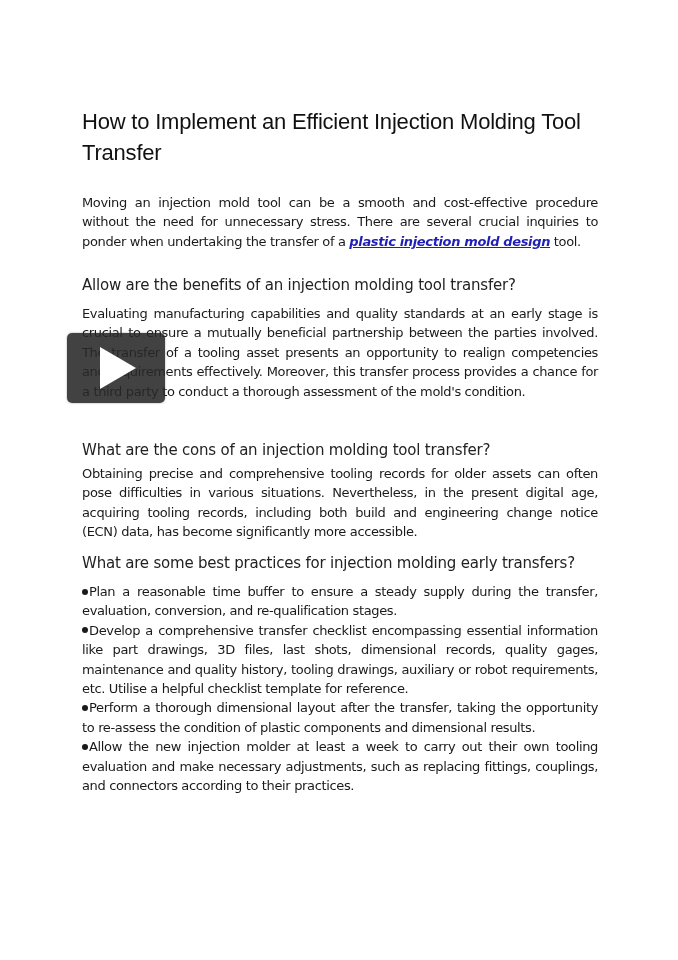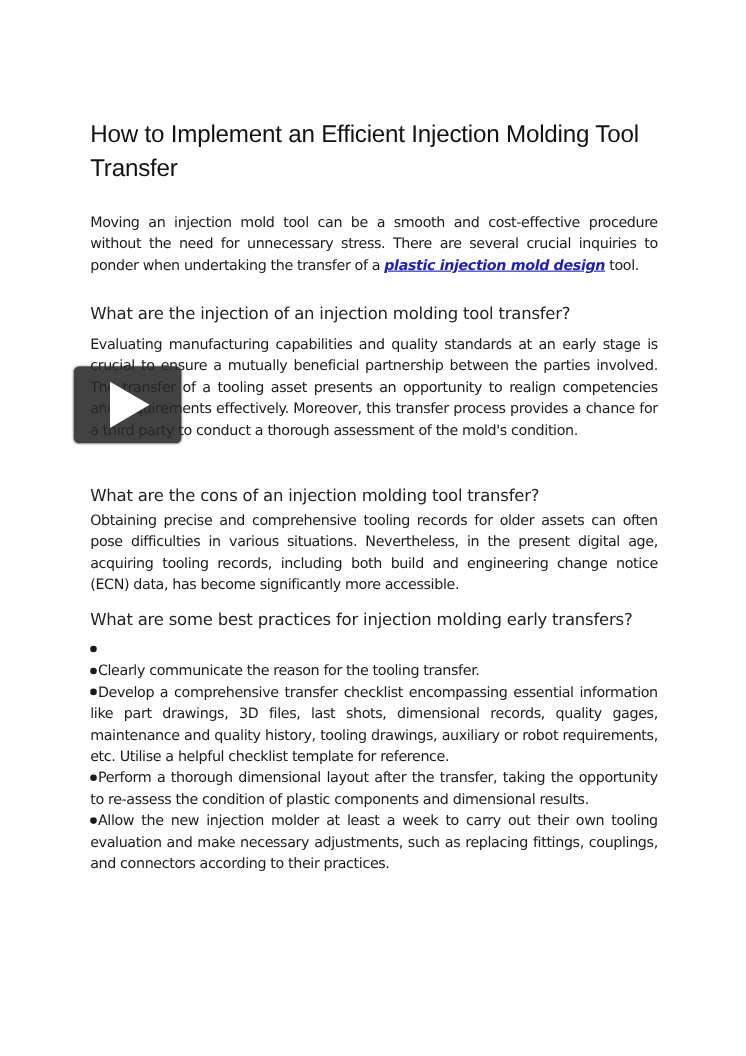--- a/index.html
+++ b/index.html
@@ -101,34 +101,33 @@
 
 <div class="page">
 
   <h1 class="title">How to Implement  an Efficient Injection  Molding Tool Transfer</h1>
 
   <div class="block" style="top:193px;">
     <p class="body-text"><span>Moving an  injection  mold  tool  can  be  a  smooth and  cost-effective procedure  without the  need  for  unnecessary  stress.   There  are  several  crucial  inquiries  to  ponder  when undertaking the transfer of a </span><a class="inline-link" href="#">plastic injection mold design</a><span> tool.</span></p>
   </div>
 
   <div class="block" style="top:275px;">
-    <h2 class="h2">What are the injection of an injection molding tool transfer?</h2>
+    <h2 class="h2">Allow are the benefits of an injection molding tool transfer?</h2>
     <p class="body-text" style="margin-top:9px;">Evaluating manufacturing capabilities and quality standards at  an  early  stage  is  crucial  to ensure  a  mutually  beneficial  partnership  between  the  parties  involved.  The  transfer  of  a  tooling  asset  presents  an  opportunity  to  realign  competencies  and  requirements effectively. Moreover,   this transfer process provides a chance for a third party to conduct a thorough assessment of the mold's condition.</p>
   </div>
 
   <div class="block" style="top:440px;">
     <h2 class="h2">What are the cons of an injection molding tool transfer?</h2>
     <p class="body-text" style="margin-top:4px;">Obtaining  precise  and  comprehensive  tooling  records  for  older  assets  can  often  pose difficulties in various situations.  Nevertheless,  in the present digital age,  acquiring tooling records,   including  both  build  and  engineering  change  notice  (ECN)  data,   has  become significantly more accessible.</p>
   </div>
 
   <div class="block" style="top:553px;">
     <h2 class="h2">What are some best practices for injection molding early transfers?</h2>
     <div style="margin-top:9px;">
-      <p class="body-text bullet-item"><span class="bullet-dot"></span></p>
-      <p class="body-text bullet-item"><span class="bullet-dot"></span><span>Clearly communicate the reason for the tooling transfer.</span></p>
+      <p class="body-text bullet-item"><span class="bullet-dot"></span><span>Plan  a  reasonable  time  buffer  to  ensure  a  steady  supply  during  the  transfer, evaluation,  conversion,  and re-qualification stages.</span></p>
       <p class="body-text bullet-item"><span class="bullet-dot"></span><span>Develop a comprehensive transfer checklist encompassing essential information like part drawings,    3D  files,    last  shots,    dimensional  records,    quality  gages,        maintenance and quality history,  tooling drawings,  auxiliary or robot requirements, etc. Utilise a helpful checklist template for reference.</span></p>
       <p class="body-text bullet-item"><span class="bullet-dot"></span><span>Perform a thorough dimensional layout after the transfer,  taking the opportunity to re-assess the condition of plastic components and dimensional results.</span></p>
       <p class="body-text bullet-item"><span class="bullet-dot"></span><span>Allow  the  new  injection  molder  at  least  a  week  to  carry  out  their  own  tooling evaluation and make necessary adjustments,    such as replacing fittings,    couplings, and connectors according to their practices.</span></p>
     </div>
   </div>
 
   <div class="play-overlay">
     <svg width="40" height="44" viewBox="0 0 40 44">
       <polygon points="2,1 38,22 2,43" fill="#ffffff"></polygon>
     </svg>

